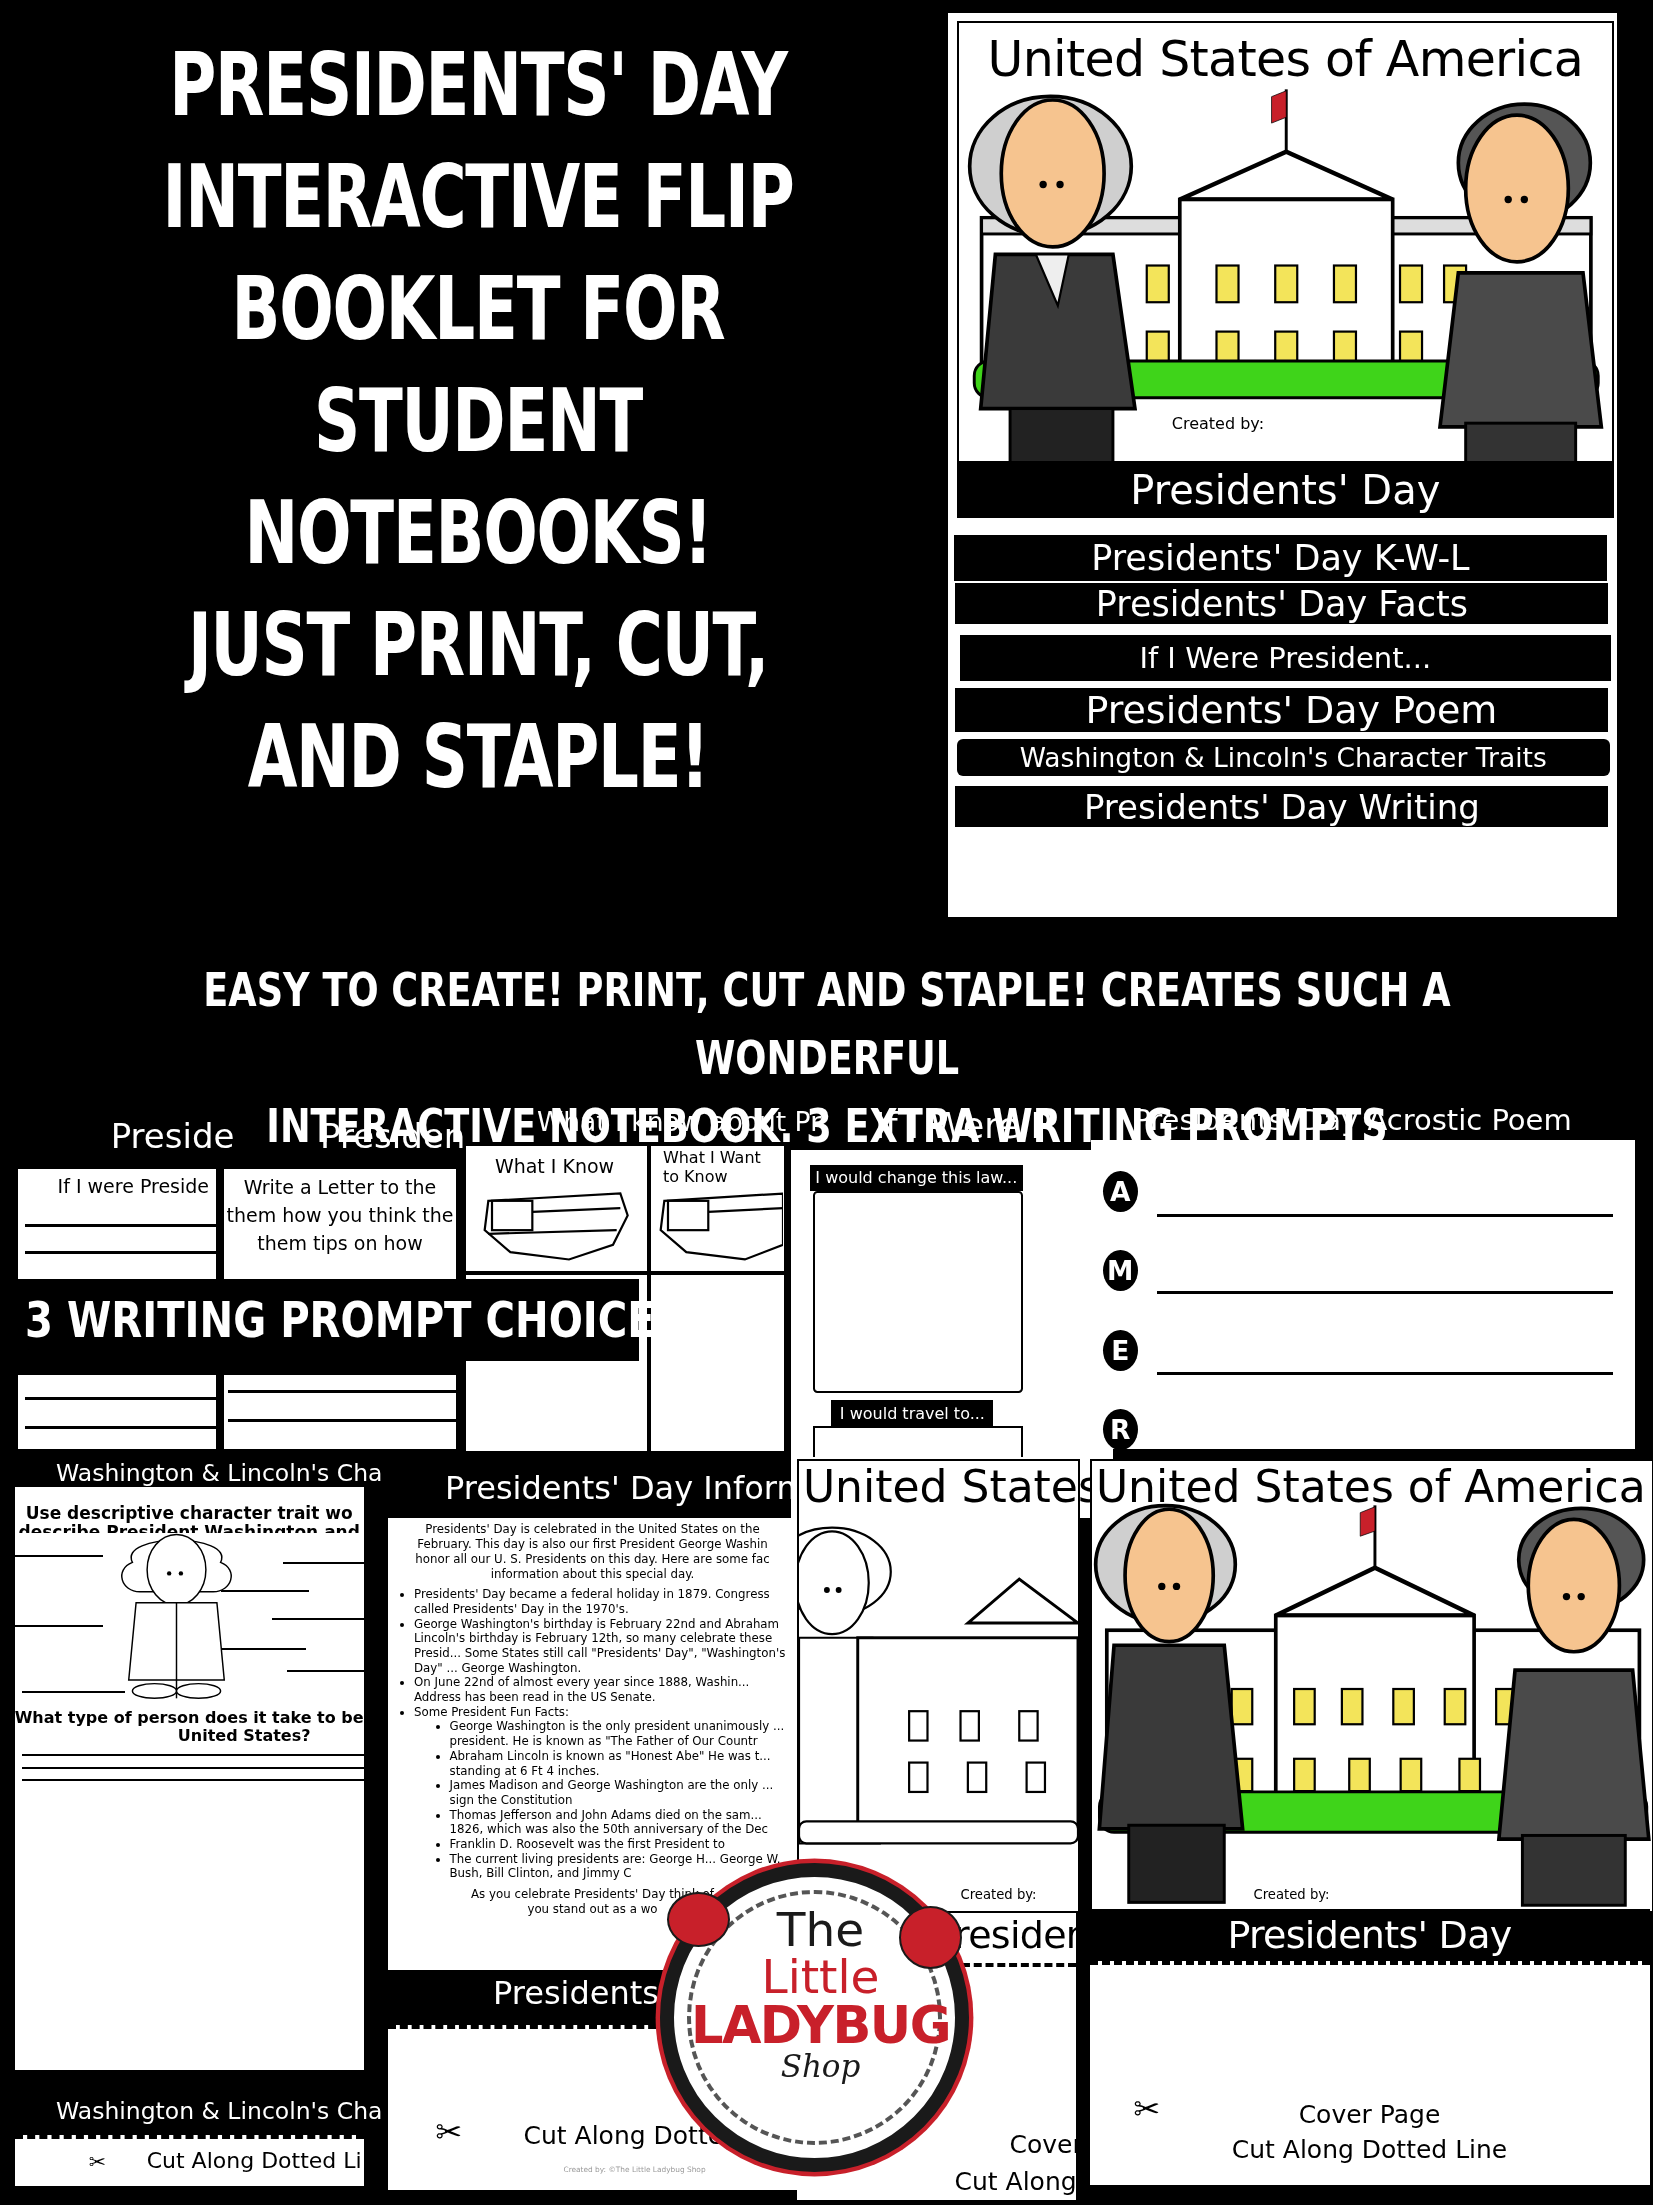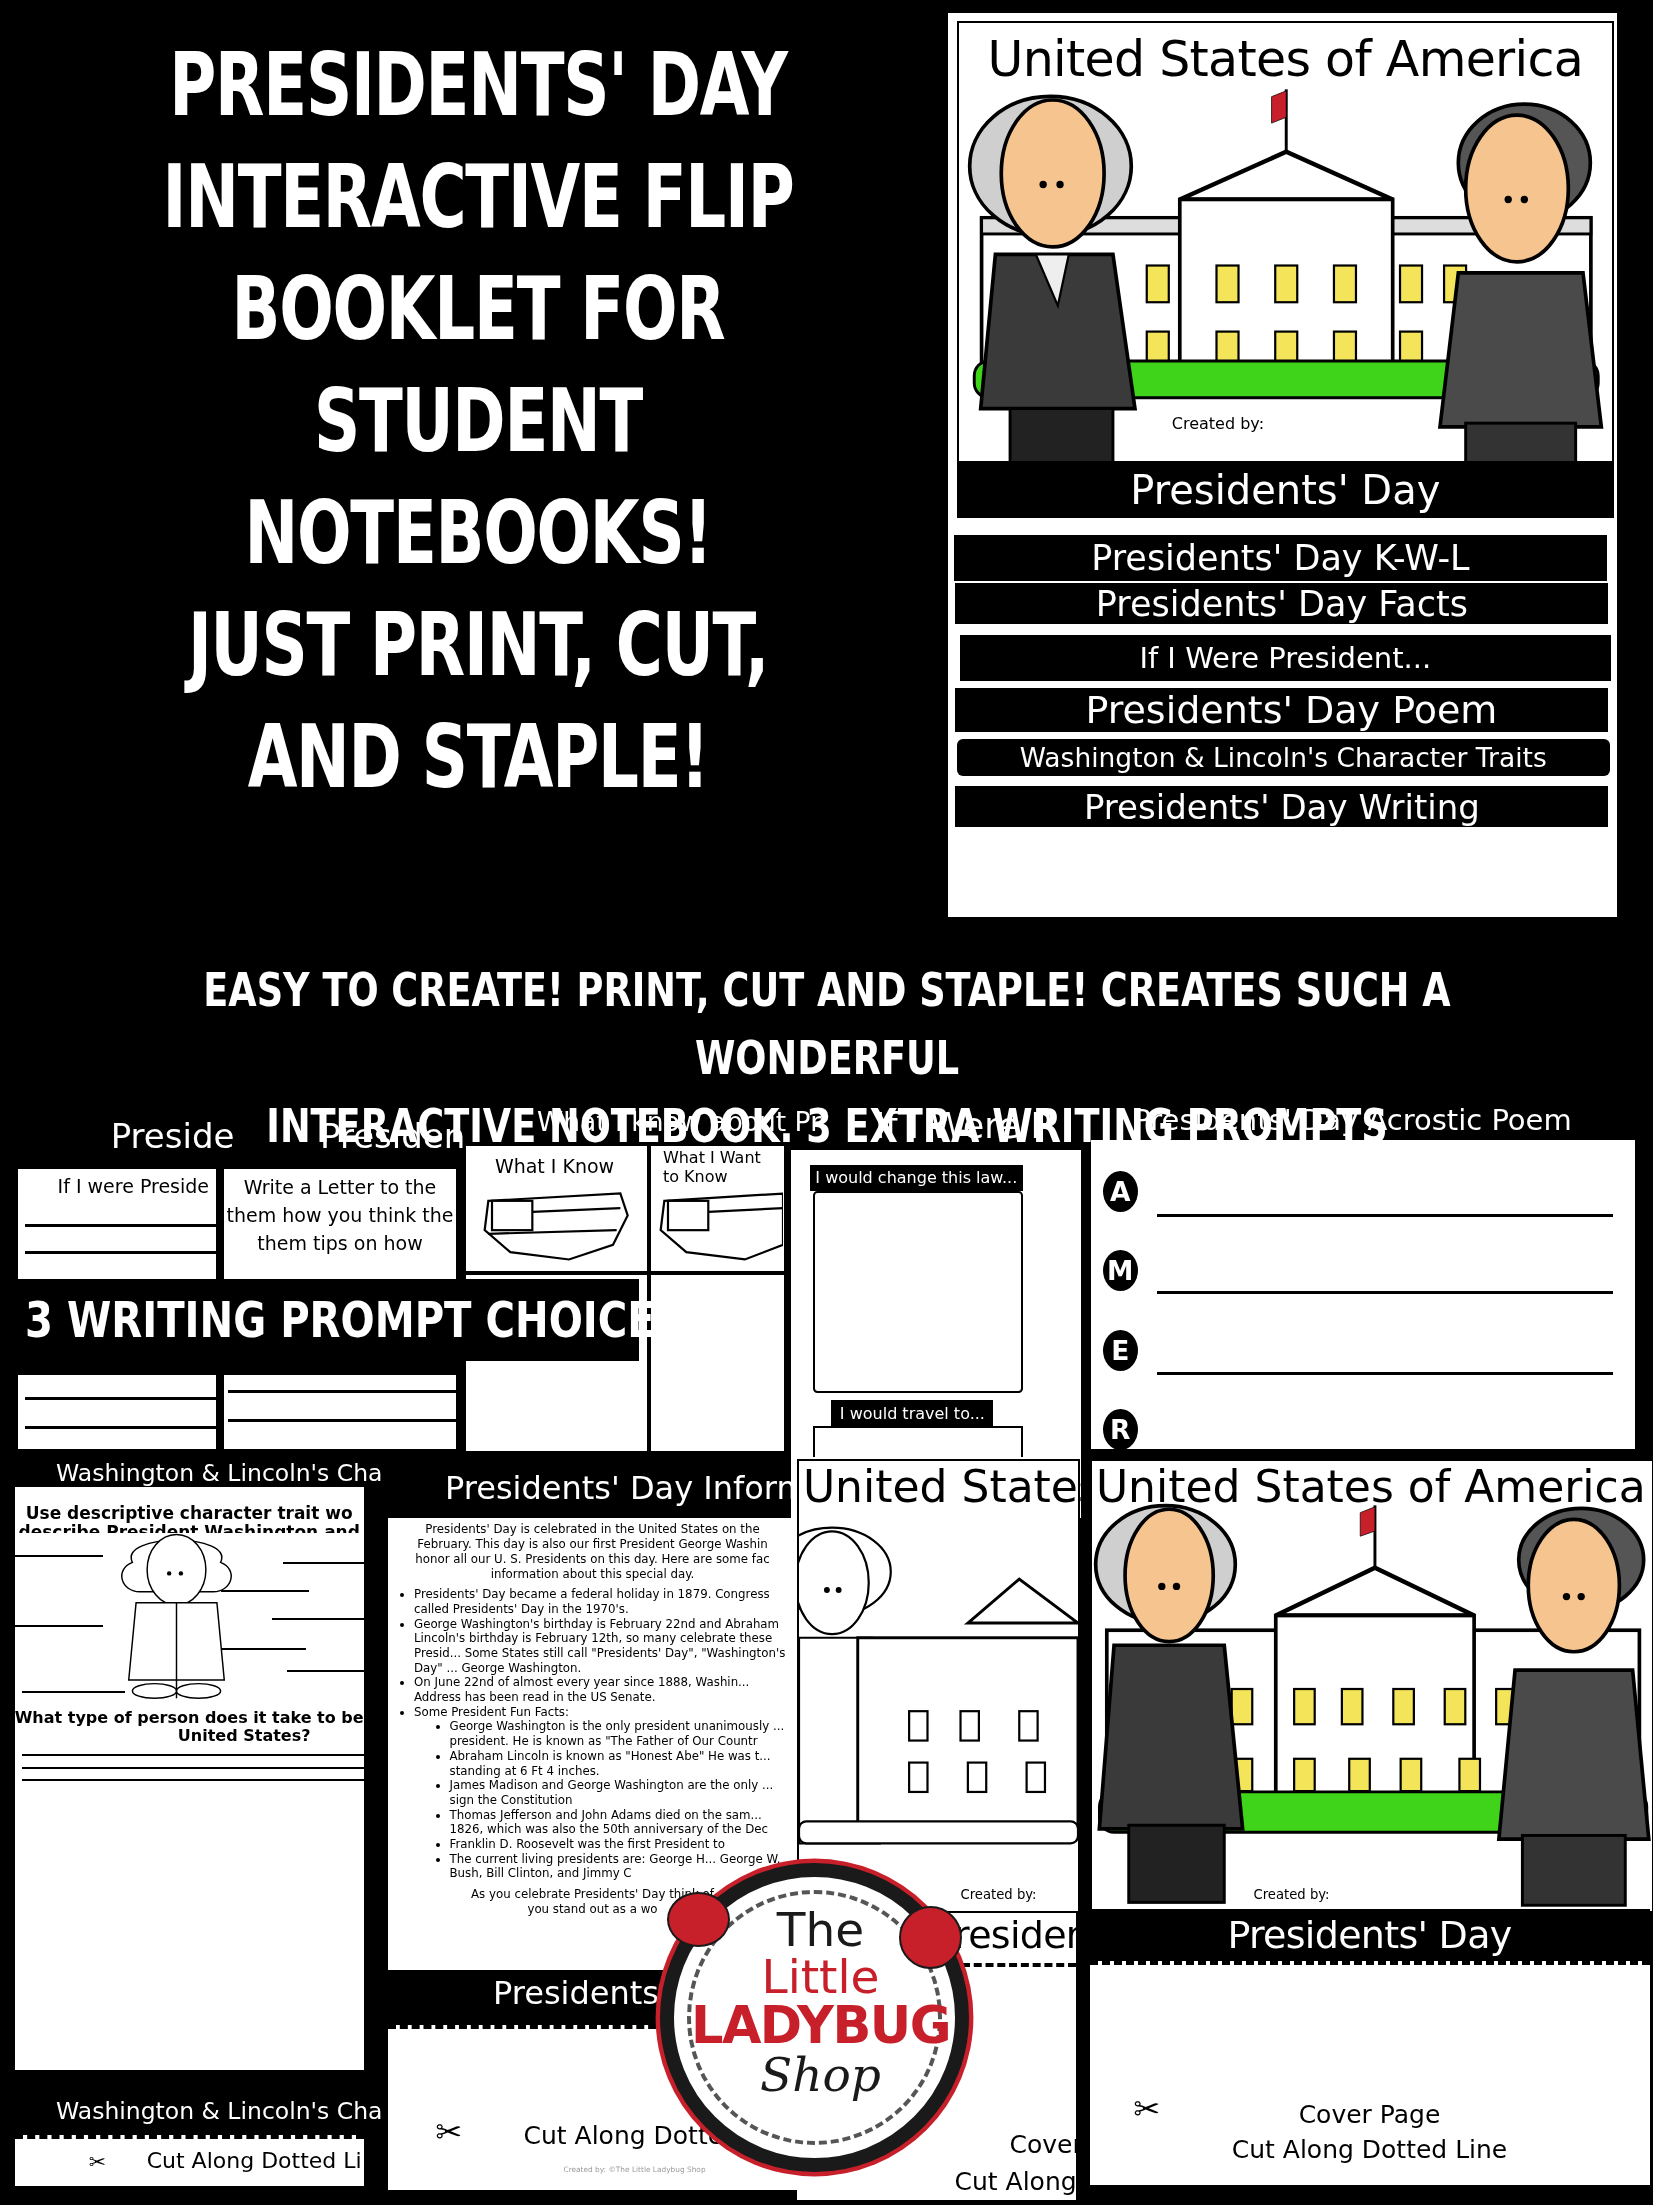--- a/index.html
+++ b/index.html
@@ -150,21 +150,21 @@
       </svg>
   </div>
 </div>
 
 <div class="abs black" style="left:7.4px;top:1279px;width:632px;height:82px;display:flex;align-items:center;">
   <span style="color:#fff;font-weight:bold;font-size:49px;padding-left:22px;white-space:nowrap;transform:scaleX(0.82);transform-origin:left center;display:inline-block;">3 WRITING PROMPT CHOICES</span>
 </div>
 
 <div class="abs" style="left:787px;top:1106px;width:301px;height:345px;">
   <div class="abs" style="left:88px;top:0;color:#fff;font-size:35px;white-space:nowrap;">If I Were P</div>
-  <div class="abs white" style="left:4.4px;top:44px;width:290px;height:368px;">
+  <div class="abs white" style="left:4.4px;top:44px;width:290px;height:368px;padding-left:32px;">
     <div class="abs black" style="left:18.4px;top:14.7px;width:213px;height:26.5px;color:#fff;font-size:16px;display:flex;align-items:center;justify-content:center;">I would change this law...</div>
     <div class="abs" style="left:22px;top:41px;width:206px;height:198px;border:2.9px double #000;border-radius:4.4px;"></div>
     <div class="abs black" style="left:40px;top:250px;width:162px;height:26.5px;color:#fff;font-size:16px;display:flex;align-items:center;justify-content:center;">I would travel to...</div>
     <div class="abs" style="left:22px;top:276px;width:206px;height:29px;border:2.9px double #000;border-bottom:none;"></div>
   </div>
 </div>
 
 <div class="abs" style="left:1088px;top:1103px;width:551px;height:349px;">
   <div class="abs center" style="left:0;width:529px;top:0;color:#fff;font-size:29px;">Presidents' Day Acrostic Poem</div>
   <div class="abs white" style="left:2.9px;top:37px;width:544px;height:309px;">
@@ -350,18 +350,18 @@
     </div>
   </div>
 </div>
 
 <div class="abs" style="left:660px;top:1863px;width:309px;height:309px;border-radius:50%;background:#fff;border:14.7px solid #1a1a1a;box-shadow:0 0 0 4.4px #c8202a;box-sizing:border-box;">
   <div class="abs" style="left:13.2px;top:13.2px;right:13.2px;bottom:13.2px;border-radius:50%;border:4.4px dashed #555;"></div>
   <div class="abs center" style="left:12px;right:0;top:29px;line-height:1;">
     <div style="font-size:47px;color:#1a1a1a;">The</div>
     <div style="font-size:47px;color:#c8202a;">Little</div>
     <div style="font-size:51px;color:#c8202a;font-weight:bold;letter-spacing:-1.5px;">LADYBUG</div>
-    <div style="font-size:47px;color:#1a1a1a;font-family:'DejaVu Serif',serif;font-style:italic;">Shop</div>
+    <div style="font-size:31px;color:#1a1a1a;font-family:'DejaVu Serif',serif;font-style:italic;">Shop</div>
   </div>
   <div class="abs" style="left:-7.4px;top:14.7px;width:59px;height:51px;border-radius:50%;background:#c8202a;border:2.9px solid #1a1a1a;"></div>
   <div class="abs" style="right:-7.4px;top:29px;width:59px;height:59px;border-radius:50%;background:#c8202a;border:2.9px solid #1a1a1a;"></div>
 </div>
 
 
 </body></html>

